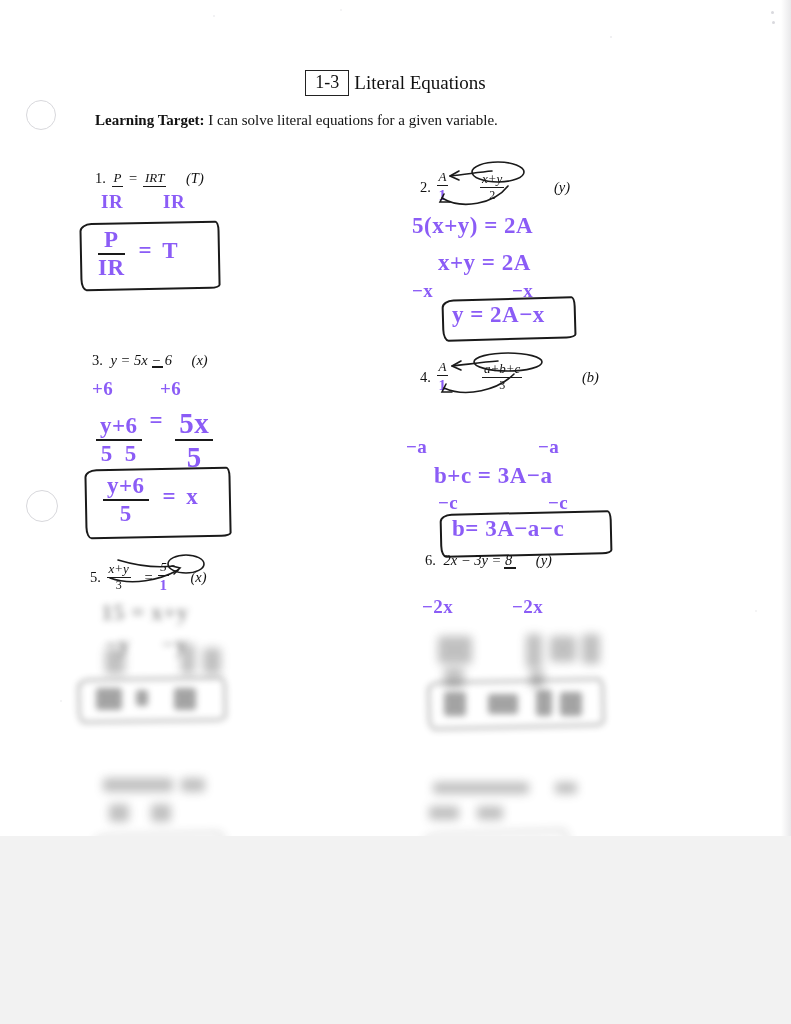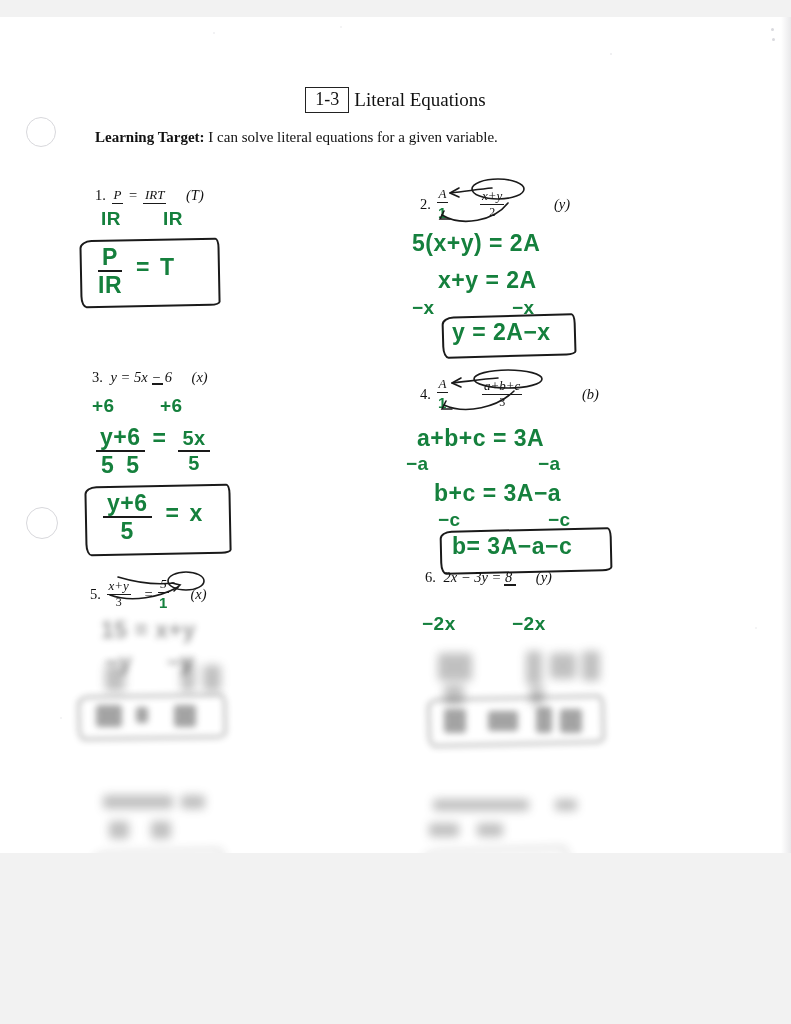--- a/index.html
+++ b/index.html
@@ -8,21 +8,20 @@
     background: #f2f2f2;
   }
   .page {
     position: relative;
     width: 791px;
     height: 836px;
     background: #ffffff;
     overflow: hidden;
     font-family: "Liberation Serif", serif;
     color: #111111;
-    margin-top: 17px;
   }
 
   
   .hole {
     position: absolute;
     border: 1px solid #d8d8dc;
     border-radius: 50%;
     background: #ffffff;
   }
   .speck {
@@ -112,22 +111,22 @@
   }
   .pfrac .den {
     display: block;
     font-size: 12px;
     line-height: 1.3;
     padding-top: 0px;
   }
 
   
   .hw {
-    font-family: Liberation Sans, sans-serif;
-    color: #15803d;
+    font-family: Liberation Serif, serif;
+    color: #8b5cf6;
     font-weight: 600;
     letter-spacing: 0.5px;
   }
   .hw-line {
     position: absolute;
     white-space: nowrap;
     font-size: 23px;
   }
   .hw-sm { font-size: 19px; }
 
@@ -287,21 +286,21 @@
   </div>
   <div class="hw hw-line hw-sm" style="left:92px; top:378px;">+6</div>
   <div class="hw hw-line hw-sm" style="left:160px; top:378px;">+6</div>
 
   <div class="problem" style="left:96px; top:408px;">
     <span class="hw hfrac" style="font-size:23px;">
       <span class="hnum">y+6</span>
       <span class="hden"><span>5</span><span style="margin-left:12px;">5</span></span>
     </span>
     <span class="hw" style="font-size:23px; vertical-align:top; margin-left:4px;">=</span>
-    <span class="hw hfrac" style="font-size:20px; margin-left:8px;">
+    <span class="hw hfrac" style="font-size:29px; margin-left:8px;">
       <span class="hnum">5x</span>
       <span class="hden">5</span>
     </span>
   </div>
 
   <div class="ansbox tilt1" style="left:85px; top:468px; width:142px; height:66px;"></div>
   <div class="problem" style="left:103px; top:474px;">
     <span class="hw hfrac" style="font-size:23px;">
       <span class="hnum">y+6</span>
       <span class="hden">5</span>
@@ -324,21 +323,20 @@
       <span class="var-paren" style="margin-left:54px;">(b)</span>
     </div>
     <svg class="xm-svg" width="160" height="60" style="left:8px; top:-6px;">
       <ellipse cx="80" cy="8" rx="34" ry="9"></ellipse>
       <path d="M24 12 C 42 10, 56 8, 70 7"></path>
       <path d="M24 12 L 33 7 M24 12 L 33 16"></path>
       <path d="M16 34 C 38 44, 70 36, 86 20"></path>
       <path d="M18 30 L 14 38 L 24 38"></path>
     </svg>
   </div>
-  <div class="hw hw-line" style="left:417px; top:408px;">a+b+c = 3A</div>
   <div class="hw hw-line hw-sm" style="left:406px; top:436px;">−a</div>
   <div class="hw hw-line hw-sm" style="left:538px; top:436px;">−a</div>
   <div class="hw hw-line" style="left:434px; top:463px;">b+c = 3A−a</div>
   <div class="hw hw-line hw-sm" style="left:438px; top:492px;">−c</div>
   <div class="hw hw-line hw-sm" style="left:548px; top:492px;">−c</div>
 
   <div class="ansbox tilt3" style="left:440px; top:512px; width:168px; height:40px;"></div>
   <div class="hw hw-line" style="left:452px; top:516px;">b= 3A−a−c</div>
 
   <div class="problem" style="left:90px; top:560px;">

